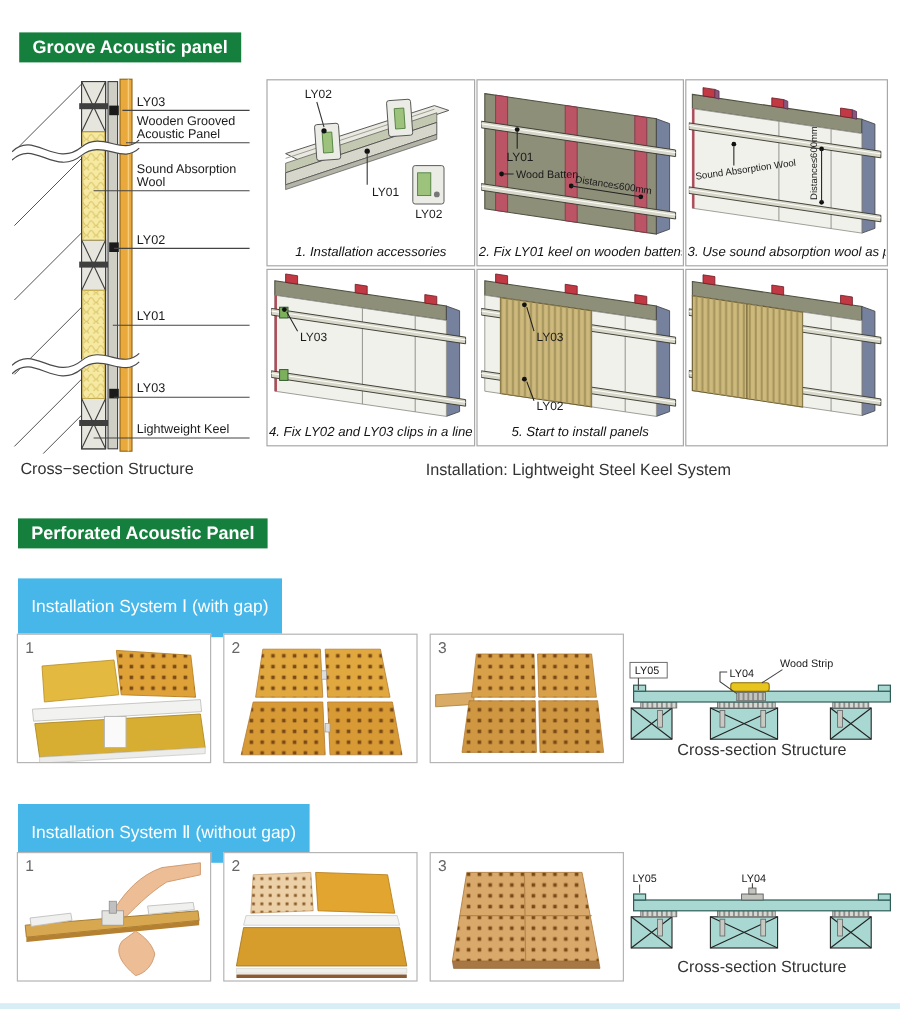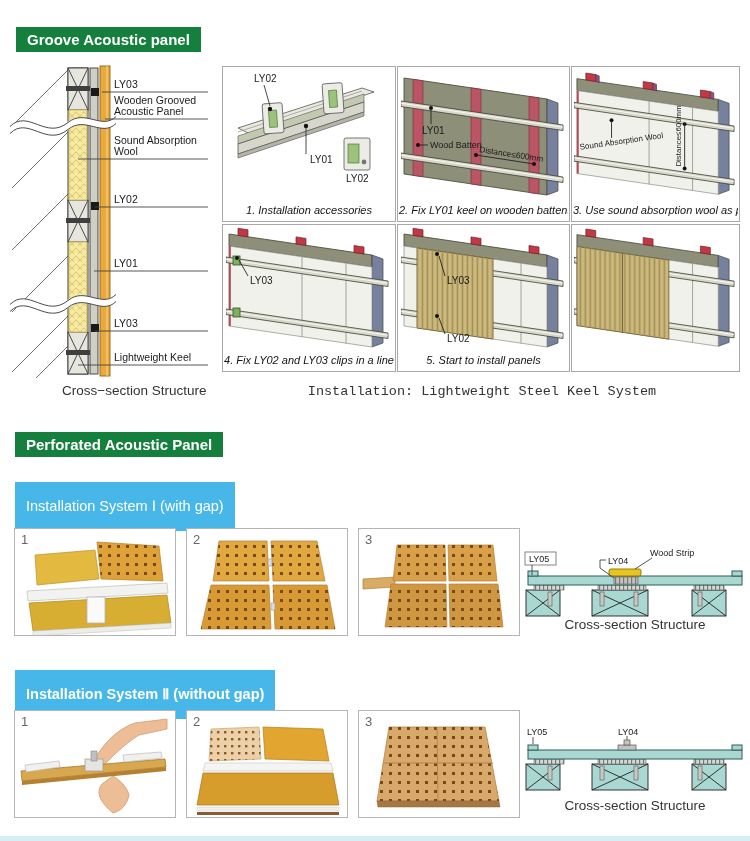--- a/index.html
+++ b/index.html
@@ -126,21 +126,21 @@
     <line x1="85" y1="145" x2="198" y2="145" stroke="#444"></line>
     <text x="104" y="141" font-size="10.5">LY02</text>
     <line x1="84" y1="209" x2="198" y2="209" stroke="#444"></line>
     <text x="104" y="205" font-size="10.5">LY01</text>
     <line x1="85" y1="269" x2="198" y2="269" stroke="#444"></line>
     <text x="104" y="265" font-size="10.5">LY03</text>
     <line x1="68" y1="303" x2="198" y2="303" stroke="#444"></line>
     <text x="104" y="299" font-size="10.5">Lightweight Keel</text>
   </g>
 </svg>
-<div class="caption" style="left:17px; top:383px;margin-left:45px;">Cross−section Structure</div>
+<div class="caption" style="left:17px; top:383px;">Cross−section Structure</div>
 
 <div class="stepbox" style="left:222px; top:66px; width:174px; height:156px;">
   <svg width="166" height="130" viewBox="0 0 166 130">
     <g>
       <polygon points="12,60 136,20 148,24 24,66" fill="#e9e9e1" stroke="#555" stroke-width="0.8"></polygon>
       <polygon points="12,68 138,26 138,34 12,76" fill="#c3c9b0" stroke="#555" stroke-width="0.6"></polygon>
       <polygon points="12,76 138,34 138,44 12,86" fill="#d6d6cb" stroke="#555" stroke-width="0.8"></polygon>
       <polygon points="12,86 138,44 138,48 12,90" fill="#b4b4a7" stroke="#555" stroke-width="0.6"></polygon>
       <line x1="12" y1="64" x2="136" y2="23" stroke="#8f8f83" stroke-width="0.7"></line>
     </g>
@@ -307,21 +307,21 @@
       <line x1="0" y1="85.2" x2="162" y2="109.2" stroke="#fff" stroke-width="0.8"></line>
     </g>
     <g>
       <polygon points="3,20 96,33.8 96,113.8 3,100" fill="#cdb97c" stroke="#6d5f33" stroke-width="0.9"></polygon>
       <polygon points="3,20 96,33.8 96,113.8 3,100" fill="url(#grooves)"></polygon>
       <line x1="49" y1="26.8" x2="49" y2="107" stroke="#6d5f33" stroke-width="1"></line>
     </g>
   </svg>
 </div>
 
-<div class="caption center" style="left:222px; top:384px; width:520px;font-family:Liberation Mono, monospace;">Installation: Lightweight Steel Keel System</div>
+<div class="caption center" style="left:222px; top:384px; width:520px;">Installation: Lightweight Steel Keel System</div>
 
 <div class="banner" style="left:15px; top:432px;">
   <span>Perforated Acoustic Panel</span>
 </div>
 
 <div class="subbanner" style="left:15px; top:482px;">
   <span>Installation System Ⅰ (with gap)</span>
 </div>
 
 <div class="photobox" style="left:14px; top:528px; width:162px; height:108px;">
@@ -407,21 +407,21 @@
   <rect x="3" y="14" width="31" height="13" fill="#fff" stroke="#666" stroke-width="0.8"></rect>
   <text x="7" y="24" font-size="9">LY05</text>
   <line x1="10" y1="27" x2="10" y2="37" stroke="#444" stroke-width="0.9"></line>
   <text x="86" y="26" font-size="9">LY04</text>
   <polyline points="84,22 78,22 78,30 92,40" fill="none" stroke="#444" stroke-width="0.9"></polyline>
   <text x="128" y="18" font-size="9">Wood Strip</text>
   <line x1="130" y1="20" x2="113" y2="31" stroke="#444" stroke-width="0.9"></line>
 </svg>
 <div class="caption center" style="left:522px; top:617px; width:226px;">Cross-section Structure</div>
 
-<div class="subbanner" style="left:15px; top:670px;font-weight:bold;">
+<div class="subbanner" style="left:15px; top:670px;">
   <span>Installation System Ⅱ (without gap)</span>
 </div>
 
 <div class="photobox" style="left:14px; top:710px; width:162px; height:108px;">
   <div class="num">1</div>
   <svg width="160" height="102" viewBox="0 0 160 102">
     <path d="M152,4 L120,8 C102,14 90,28 82,40 L77,48 L86,53 C96,43 108,30 124,20 L152,14 Z" fill="#edbd96" stroke="#d09a6e" stroke-width="0.8"></path>
     <polygon points="6,56 150,44 151,52 7,66" fill="#d8a850" stroke="#a57a30" stroke-width="0.8"></polygon>
     <polygon points="7,66 151,52 151,56 7,70" fill="#b5802f"></polygon>
     <polygon points="10,50 44,46 45,52 11,57" fill="#f0f0ee" stroke="#bbb" stroke-width="0.7"></polygon>

